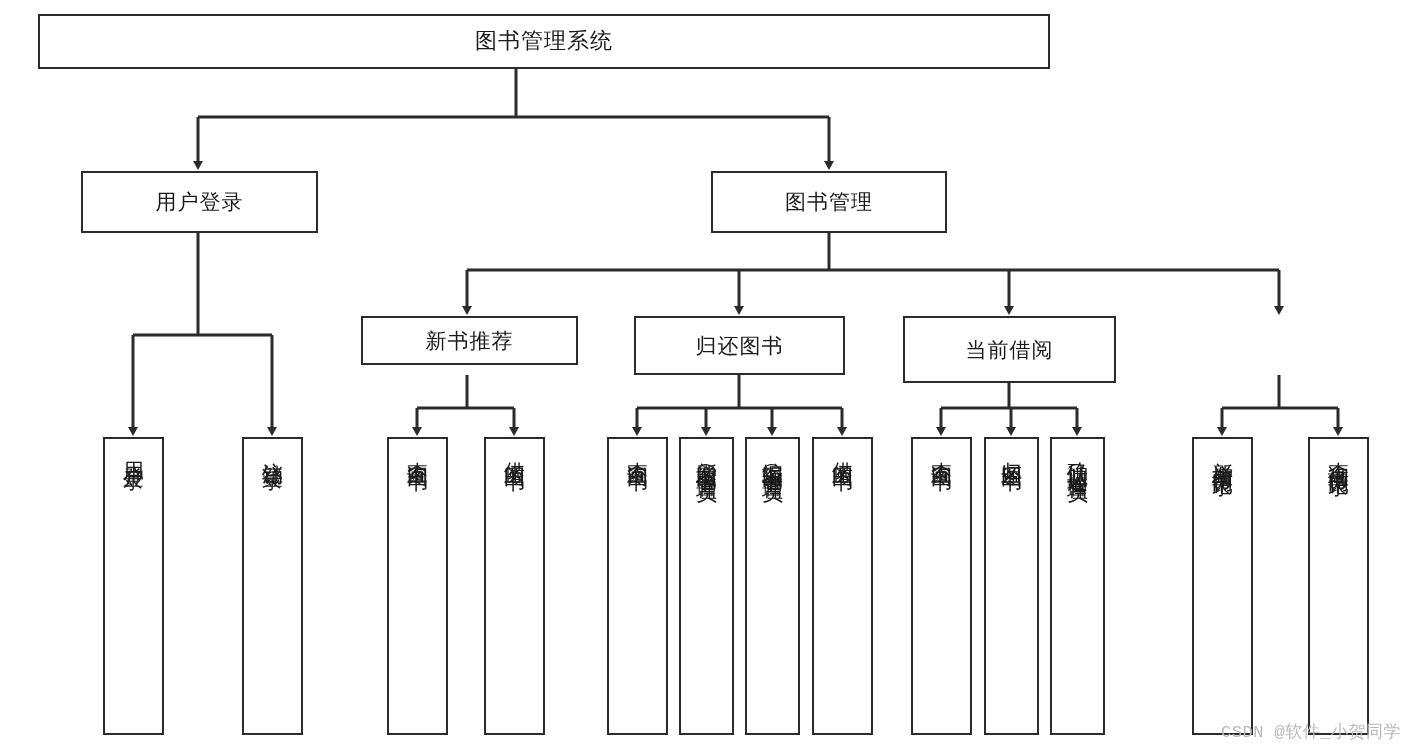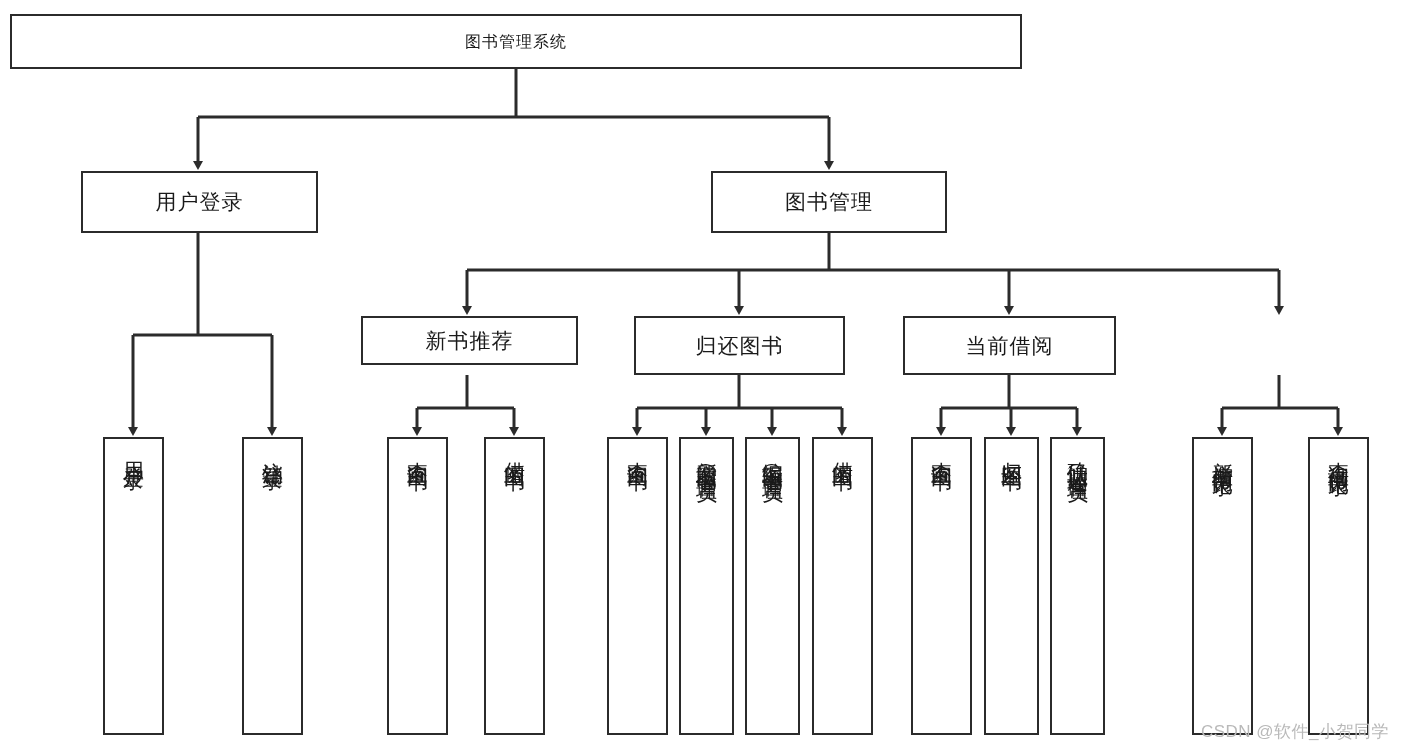--- a/index.html
+++ b/index.html
@@ -51,32 +51,33 @@
   }
   .node.vert .vlabel {
     writing-mode: vertical-rl;
     text-orientation: upright;
     -webkit-writing-mode: vertical-rl;
     line-height: 1.05;
     white-space: nowrap;
     letter-spacing: 3px;
   }
   .node.root {
-    font-size: 16px;
+    font-size: 22px;
+    margin-left: 28px;
   }
   
   #watermark {
     position: absolute;
-    right: 16px;
+    right: 4px;
     bottom: 4px;
     font-size: 17px;
     color: #b9b9b9;
     letter-spacing: 0.5px;
     white-space: nowrap;
-    font-family: Liberation Sans, sans-serif;
+    font-family: Liberation Mono, monospace;
     margin-top: 37px;
   }
 </style>
 </head>
 <body>
 
 <div id="canvas">
 
   <svg id="edges" viewBox="0 0 1405 747" width="1405" height="747">
     <defs>
@@ -155,21 +156,21 @@
   <div class="node horiz" style="left:711px; top:171px; width:236px; height:62px;align-items:center;">
     <span>图书管理</span>
   </div>
 
   <div class="node horiz" style="left:361px; top:316px; width:217px; height:49px;">
     <span>新书推荐</span>
   </div>
   <div class="node horiz" style="left:634px; top:316px; width:211px; height:59px;">
     <span>归还图书</span>
   </div>
-  <div class="node horiz" style="left:903px; top:316px; width:213px; height:59px;justify-content:center;">
+  <div class="node horiz" style="left:903px; top:316px; width:213px; height:67px;justify-content:center;">
     <span>当前借阅</span>
   </div>
 
   <div class="node vert" style="left:103px; top:437px; width:61px; height:298px;">
     <span class="vlabel">用户登录</span>
   </div>
   <div class="node vert" style="left:242px; top:437px; width:61px; height:298px;">
     <span class="vlabel">注销登录</span>
   </div>
   <div class="node vert" style="left:387px; top:437px; width:61px; height:298px;">

